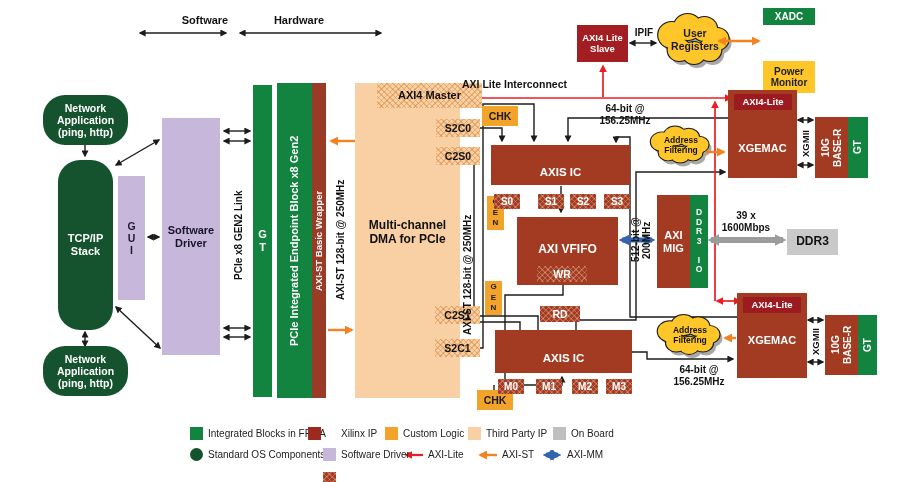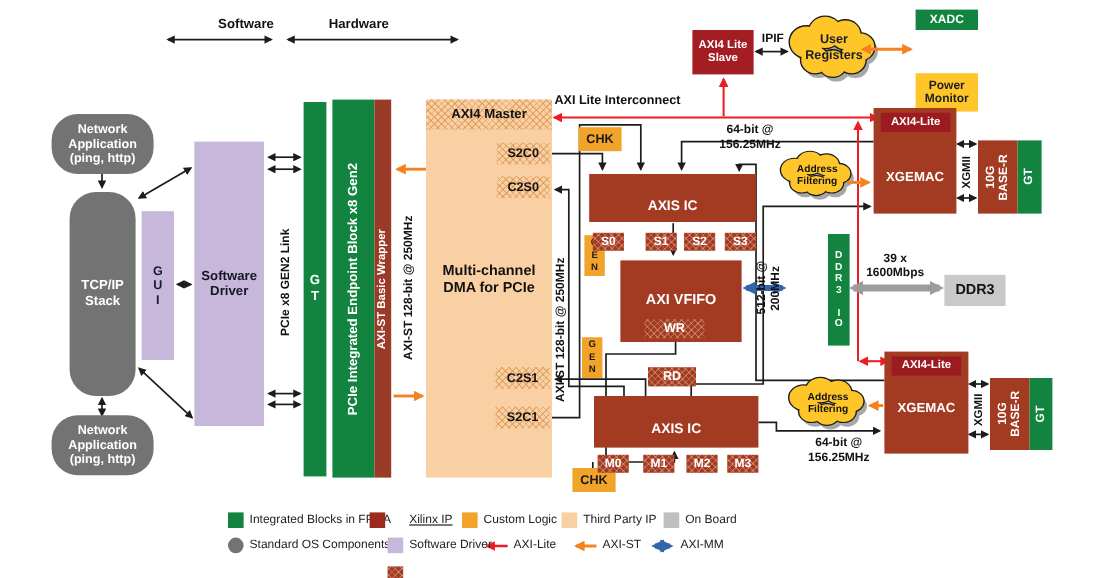--- a/index.html
+++ b/index.html
@@ -1,32 +1,32 @@
 <!DOCTYPE html>
 <html><head>
 <meta charset="utf-8">
 <style>
   html,body{margin:0;padding:0;background:#fff;}
   #stage{position:relative;width:921px;height:482px;background:#fff;overflow:hidden;
          font-family:"Liberation Sans",sans-serif;}
   .box{position:absolute;display:flex;align-items:center;justify-content:center;
        text-align:center;font-weight:700;white-space:pre-line;line-height:1.15;}
   .v{writing-mode:vertical-rl;transform:rotate(180deg);}
-  .purple{background:#737373;color:#fff;border-radius:22px;}
+  .purple{background:#14532d;color:#fff;border-radius:22px;}
   .lpurple{background:#c6b7db;color:#1b1b2e;}
   .green{background:#12843f;color:#fff;}
   .dred{background:#a33b22;color:#fff;}
   .crimson{background:#9c1b20;color:#fff;}
   .orangebox{background:#f2a32a;color:#1a1a1a;}
   .tan{background:#f9d0a4;color:#111;}
   .graybox{background:#c9c9c9;color:#111;}
   .yellow{background:#ffc629;color:#1f1f1f;margin-top:36px;}
   .hatch-tan{background:#f9d0a4;background-image:
      repeating-linear-gradient(45deg,rgba(210,130,55,.45) 0 1px,transparent 1px 4px),
-     repeating-linear-gradient(-45deg,rgba(210,130,55,.45) 0 1px,transparent 1px 4px);color:#111;}
+     repeating-linear-gradient(-45deg,rgba(210,130,55,.45) 0 1px,transparent 1px 4px);color:#111;margin-left:22px;}
   .hatch-red{background:#a33b22;background-image:
      repeating-linear-gradient(45deg,rgba(255,220,190,.28) 0 1px,transparent 1px 4px),
      repeating-linear-gradient(-45deg,rgba(255,220,190,.28) 0 1px,transparent 1px 4px);color:#fff;margin-top:45px;}
   .lbl{position:absolute;font-weight:700;color:#111;white-space:pre-line;text-align:center;line-height:1.2;}
   svg{position:absolute;left:0;top:0;}
 </style>
 </head>
 <body>
 
 <div id="stage">
@@ -201,20 +201,22 @@
   <div class="lbl" style="left:462px;top:78px;width:125px;font-size:10.5px;text-align:left;">AXI Lite Interconnect</div>
   <div class="box crimson" style="left:577px;top:25px;width:51px;height:37px;font-size:9.5px;background:#a31e22;">AXI4 Lite
 Slave</div>
   <div class="lbl" style="left:630px;top:27px;width:28px;font-size:10px;">IPIF</div>
   <div class="lbl" style="left:662px;top:27px;width:66px;font-size:10.5px;color:#1b1b2e;">User
 Registers</div>
   <div class="box green" style="left:763px;top:8px;width:52px;height:17px;font-size:10px;">XADC</div>
   <div class="box yellow" style="left:763px;top:25px;width:52px;height:32px;font-size:10px;">Power
 Monitor</div>
 
+  <div class="box dred" style="left:657px;top:195px;width:33px;height:93px;font-size:11px;">AXI
+MIG</div>
   <div class="box green" style="left:690px;top:195px;width:18px;height:93px;font-size:8.5px;line-height:1.12;">D
 D
 R
 3
 
 I
 O</div>
   <div class="box graybox" style="left:787px;top:229px;width:51px;height:26px;font-size:12px;">DDR3</div>
   <div class="lbl" style="left:716px;top:210px;width:60px;font-size:10px;">39 x
 1600Mbps</div>
@@ -237,21 +239,21 @@
   <div class="box" style="left:737px;top:332px;width:70px;height:16px;font-size:11px;color:#fff;">XGEMAC</div>
   <div class="box v" style="left:809px;top:322px;width:15px;height:40px;font-size:9.5px;color:#111;">XGMII</div>
   <div class="box dred v" style="left:825px;top:315px;width:33px;height:60px;font-size:10px;">10G
 BASE-R</div>
   <div class="box green v" style="left:858px;top:315px;width:19px;height:60px;font-size:10px;">GT</div>
 
   <div class="box green" style="left:190px;top:427px;width:13px;height:13px;"></div>
   <div class="lbl" style="left:208px;top:428px;width:120px;font-size:10px;text-align:left;font-weight:400;color:#222;">Integrated Blocks in FPGA</div>
   <div class="box crimson" style="left:308px;top:427px;width:13px;height:13px;background:#9c2a1e;"></div>
   <div class="box hatch-red" style="left:323px;top:427px;width:13px;height:13px;"></div>
-  <div class="lbl" style="left:341px;top:428px;width:60px;font-size:10px;text-align:left;font-weight:400;color:#222;text-decoration:underline;">Xilinx IP</div>
+  <div class="lbl" style="left:341px;top:428px;width:60px;font-size:10px;text-align:left;font-weight:400;color:#222;">Xilinx IP</div>
   <div class="box orangebox" style="left:385px;top:427px;width:13px;height:13px;"></div>
   <div class="lbl" style="left:403px;top:428px;width:80px;font-size:10px;text-align:left;font-weight:400;color:#222;">Custom Logic</div>
   <div class="box tan" style="left:468px;top:427px;width:13px;height:13px;"></div>
   <div class="lbl" style="left:486px;top:428px;width:80px;font-size:10px;text-align:left;font-weight:400;color:#222;">Third Party IP</div>
   <div class="box graybox" style="left:553px;top:427px;width:13px;height:13px;background:#bfbfbf;"></div>
   <div class="lbl" style="left:571px;top:428px;width:70px;font-size:10px;text-align:left;font-weight:400;color:#222;">On Board</div>
 
   <div class="box purple" style="left:190px;top:448px;width:13px;height:13px;"></div>
   <div class="lbl" style="left:208px;top:449px;width:130px;font-size:10px;text-align:left;font-weight:400;color:#222;">Standard OS Components</div>
   <div class="box lpurple" style="left:323px;top:448px;width:13px;height:13px;"></div>

